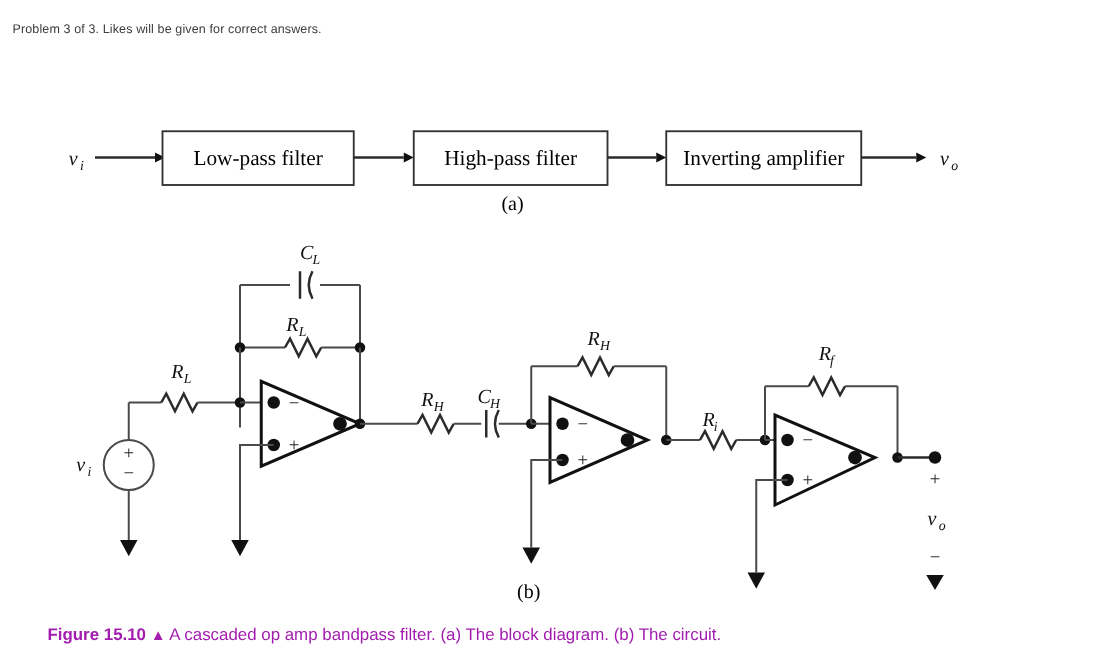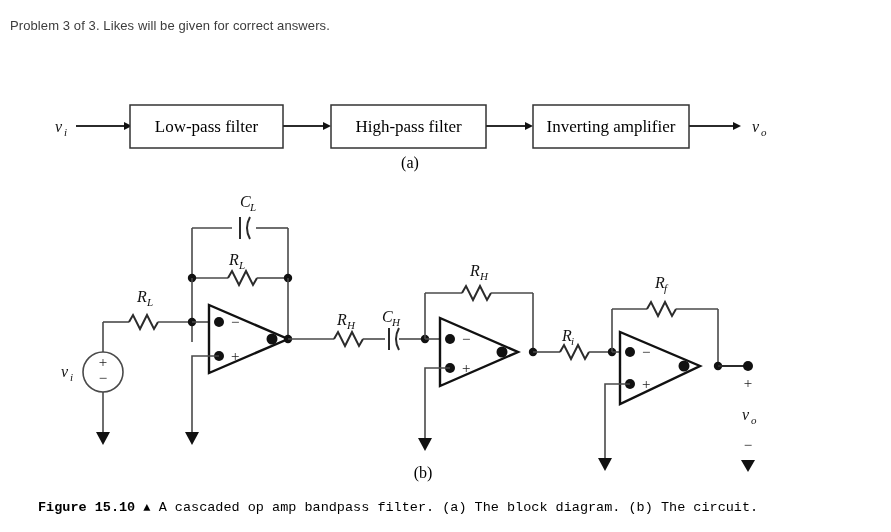--- a/index.html
+++ b/index.html
@@ -11,21 +11,21 @@
     width: 891px;
     height: 532px;
     position: relative;
     font-family: "Liberation Sans", sans-serif;
     overflow: hidden;
   }
   #question-line {
     position: absolute;
     left: 10px;
     top: 18px;
-    font-size: 13px;
+    font-size: 10px;
     color: #3c3c3c;
     font-family: "Liberation Sans", sans-serif;
     letter-spacing: 0.1px;
     white-space: nowrap;
   }
   #figure-area {
     position: absolute;
     left: 0;
     top: 60px;
     width: 891px;
@@ -81,23 +81,23 @@
     stroke-width: 2.4;
     fill: #ffffff;
   }
   .node {
     fill: #111;
   }
   #caption {
     position: absolute;
     left: 38px;
     top: 500px;
-    font-family: Liberation Mono, monospace;
+    font-family: Liberation Sans, sans-serif;
     font-size: 13.5px;
-    color: #000000;
+    color: #a21caf;
     white-space: nowrap;
   }
   #caption .figno {
     font-weight: bold;
   }
   #caption .tri-glyph {
     font-size: 12px;
   }
 </style>
 </head>

